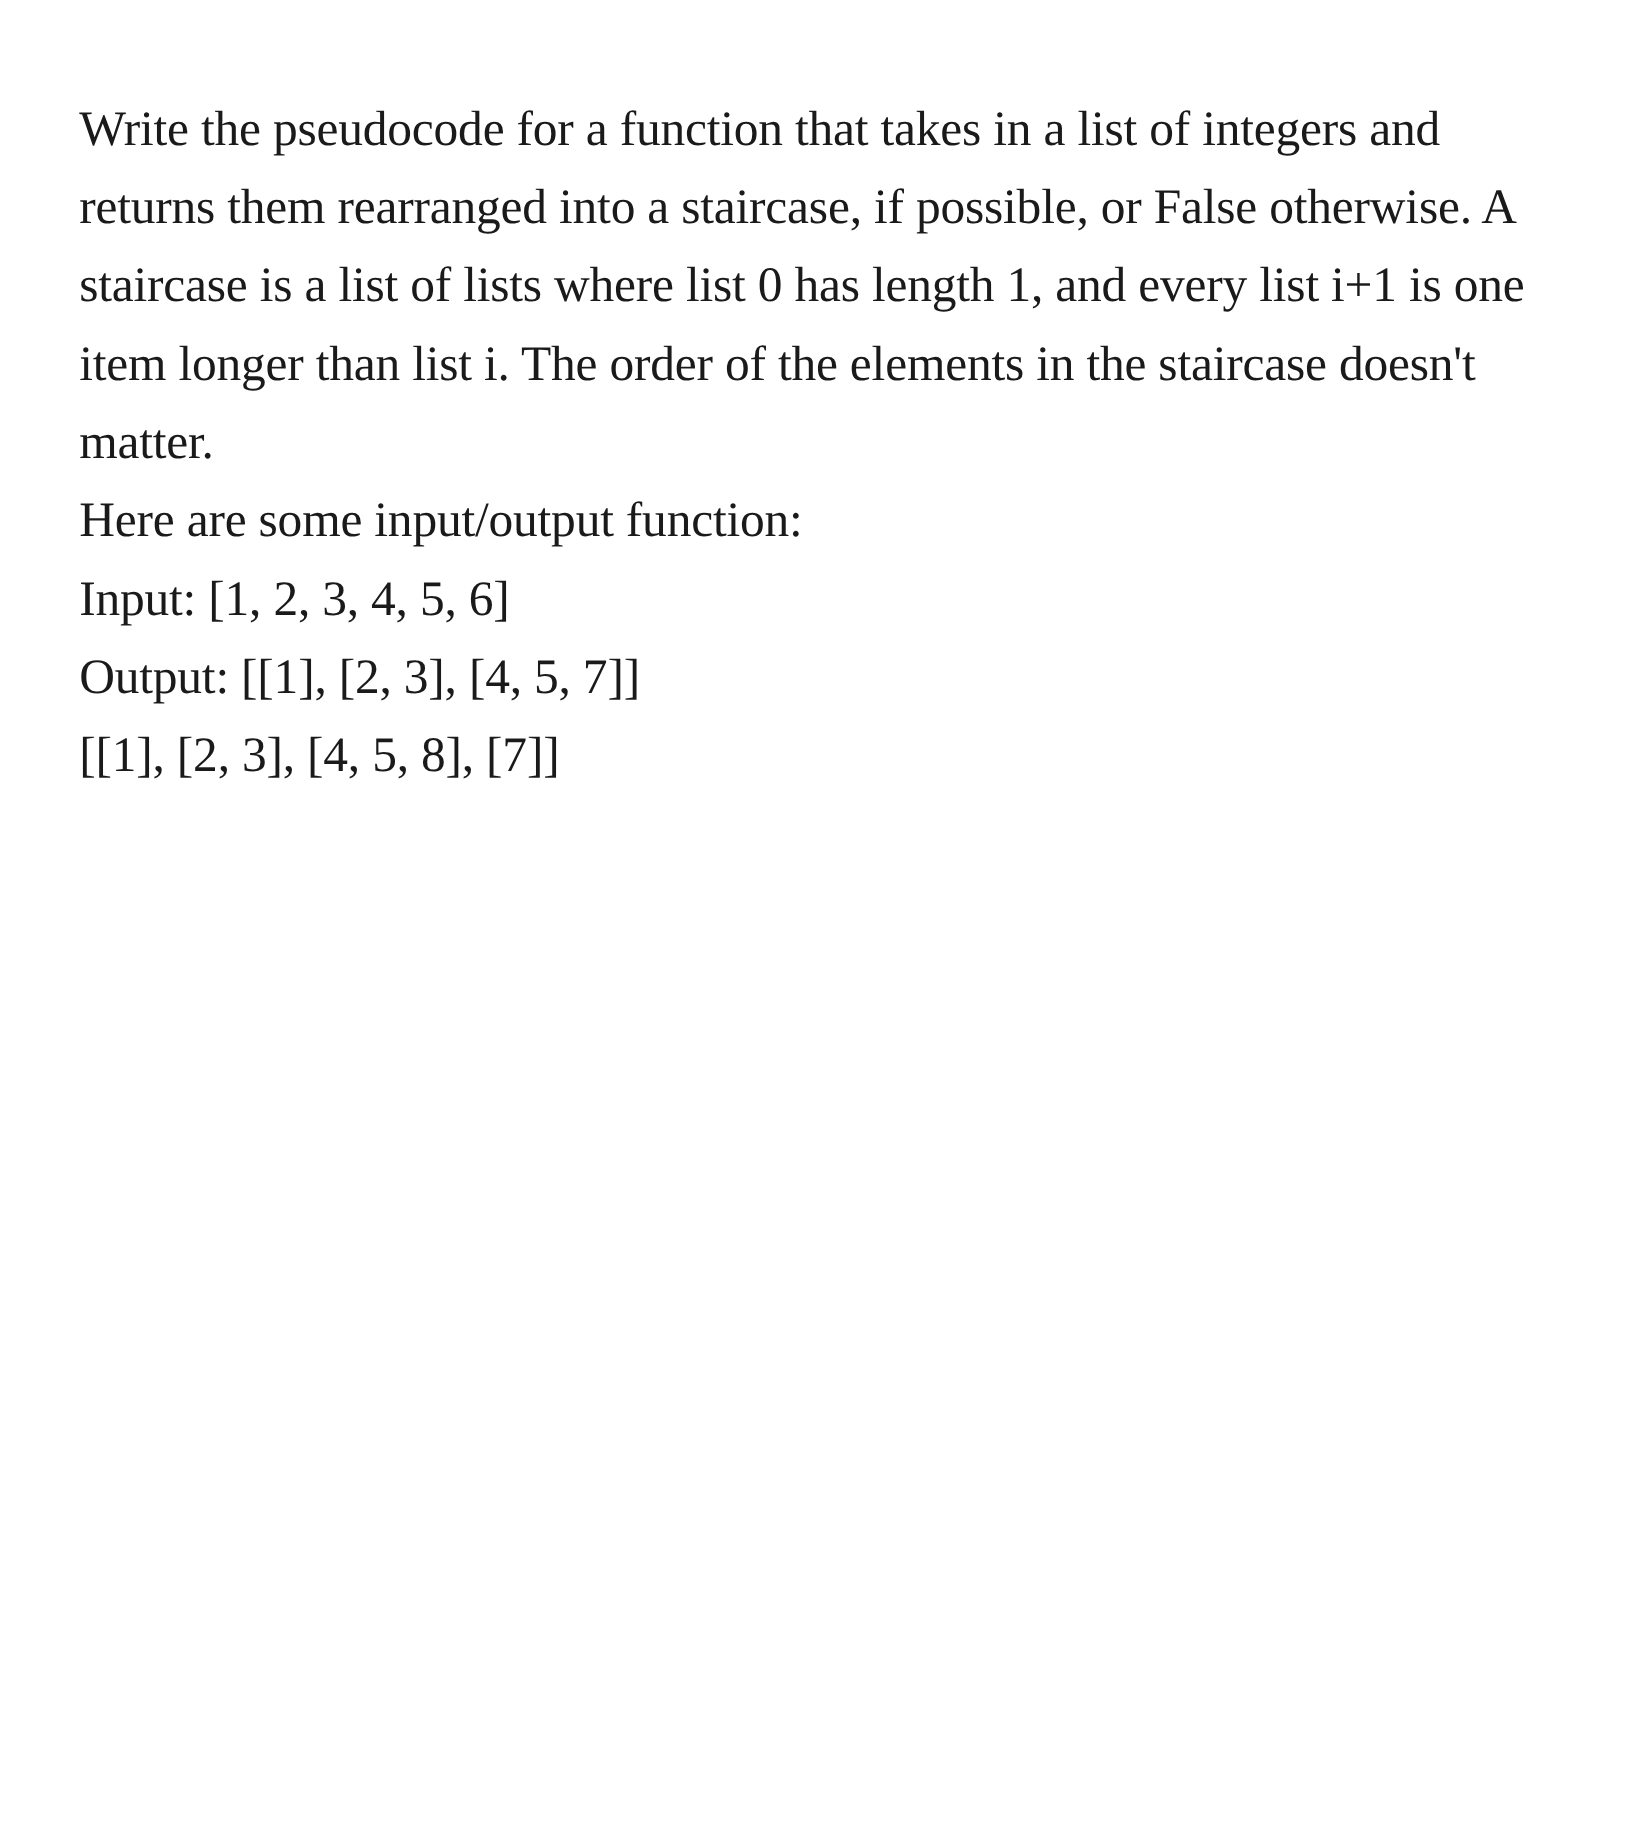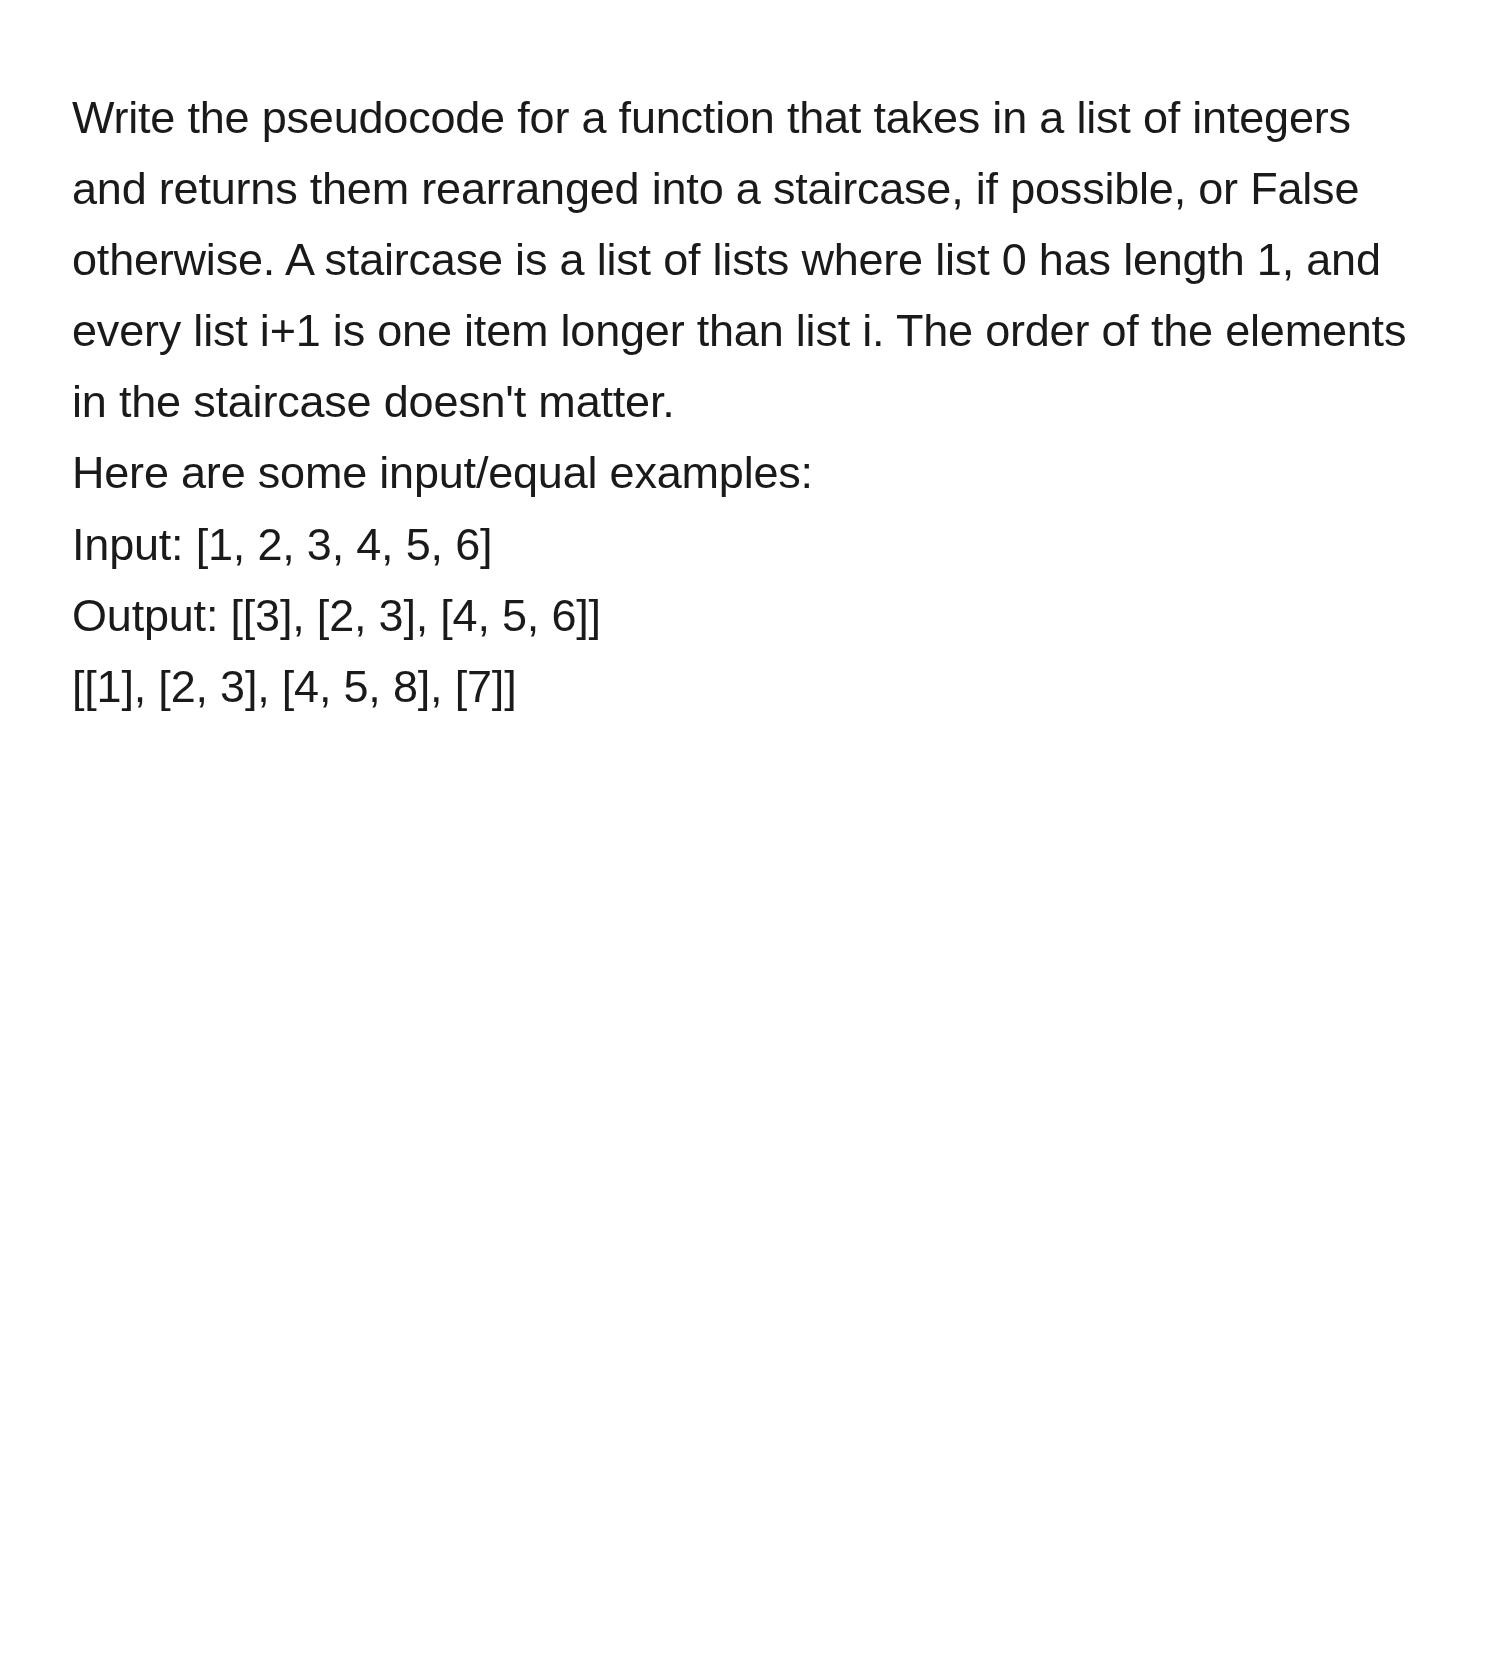--- a/index.html
+++ b/index.html
@@ -15,24 +15,25 @@
       padding: 82px 72px;
       color: #1a1a1a;
     }
     .content {
       font-size: 45px;
       line-height: 1.58;
       letter-spacing: -0.2px;
     }
     .paragraph {
       display: block;
+      font-family: Liberation Serif, serif;
     }
   </style>
 </head>
 <body>
 
 <div class="content">
   <span class="paragraph">Write the pseudocode for a function that takes in a list of integers and returns them rearranged into a staircase, if possible, or False otherwise. A staircase is a list of lists where list 0 has length 1, and every list i+1 is one item longer than list i. The order of the elements in the staircase doesn't matter.</span>
-  <span class="paragraph">Here are some input/equal examples:</span>
+  <span class="paragraph">Here are some input/output function:</span>
   <span class="paragraph">Input: [1, 2, 3, 4, 5, 6]</span>
-  <span class="paragraph">Output: [[3], [2, 3], [4, 5, 6]]</span>
+  <span class="paragraph">Output: [[1], [2, 3], [4, 5, 7]]</span>
   <span class="paragraph">[[1], [2, 3], [4, 5, 8], [7]]</span>
 </div>
 
 </body></html>

